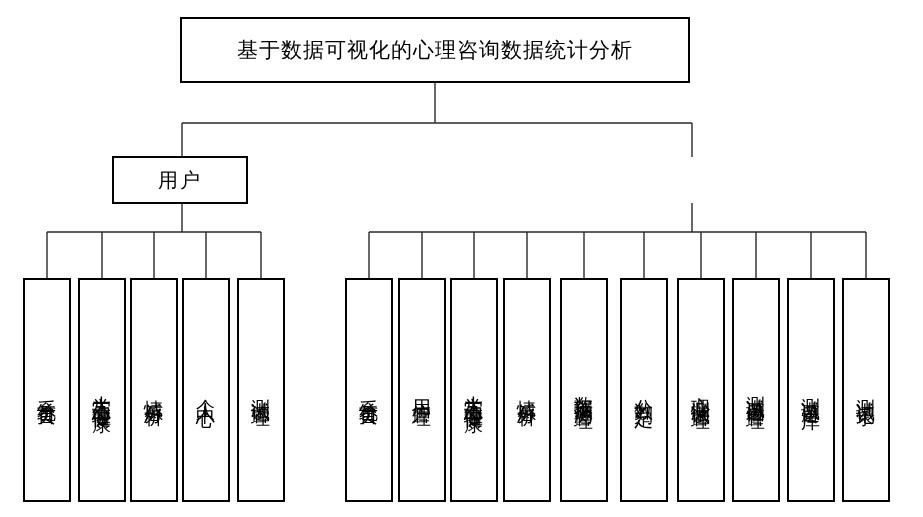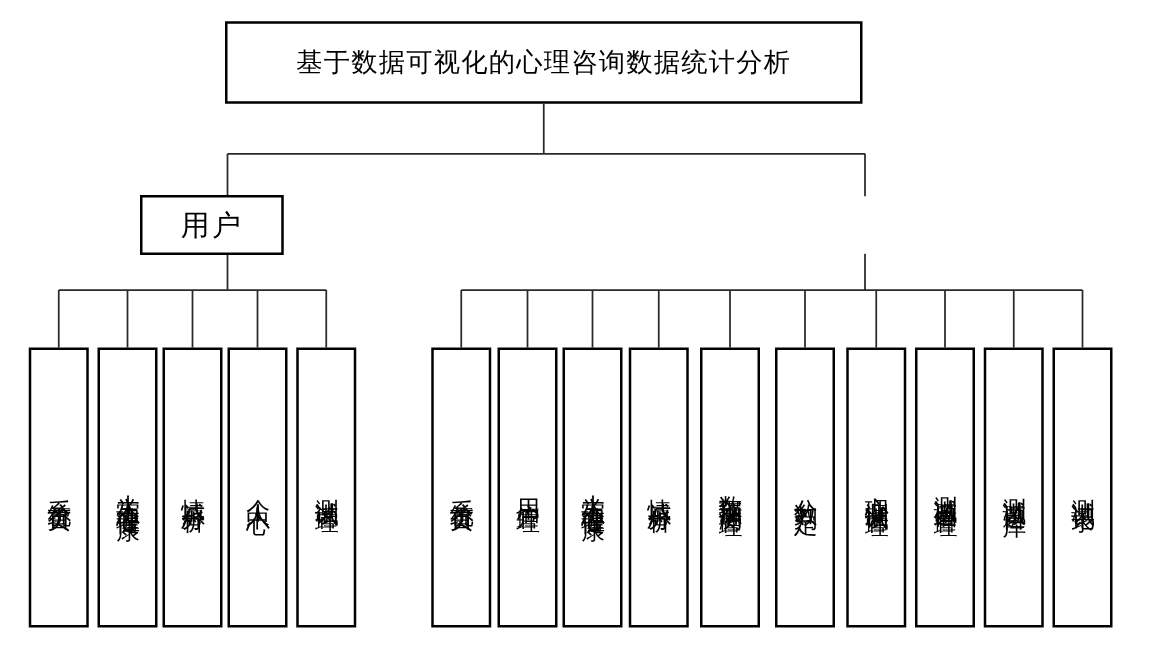--- a/index.html
+++ b/index.html
@@ -36,23 +36,23 @@
   .node.root {
     left: 180px;
     top: 17px;
     width: 510px;
     height: 66px;
     font-size: 21px;
     letter-spacing: 1px;
   }
   .node.branch {
     top: 156px;
-    width: 115px;
+    width: 136px;
     height: 48px;
-    font-size: 23px;
+    font-size: 20px;
     letter-spacing: 2px;
   }
   .node.leaf {
     top: 278px;
     width: 48px;
     height: 224px;
     font-size: 19px;
     writing-mode: vertical-rl;
     text-orientation: upright;
     letter-spacing: 3px;

